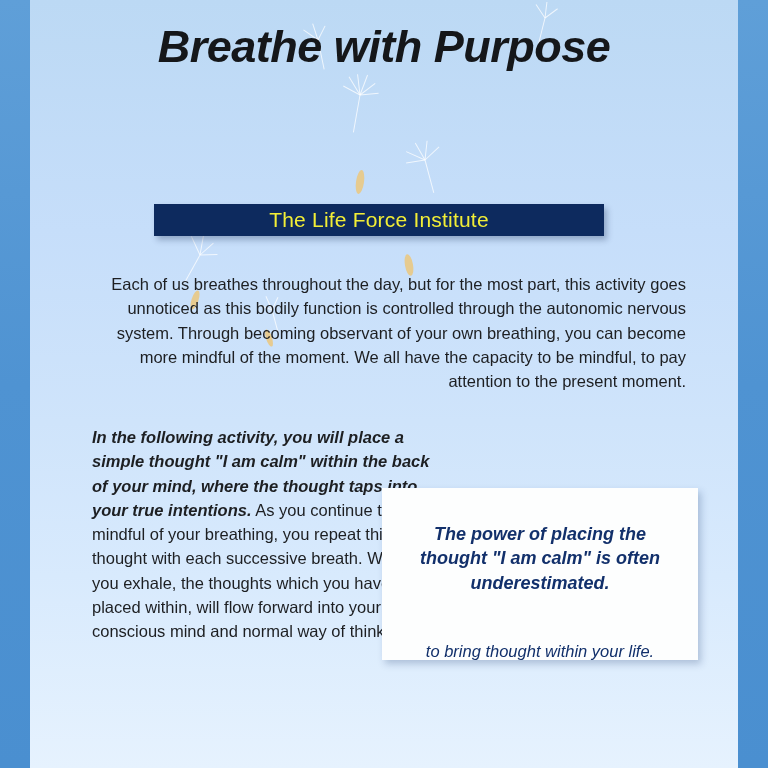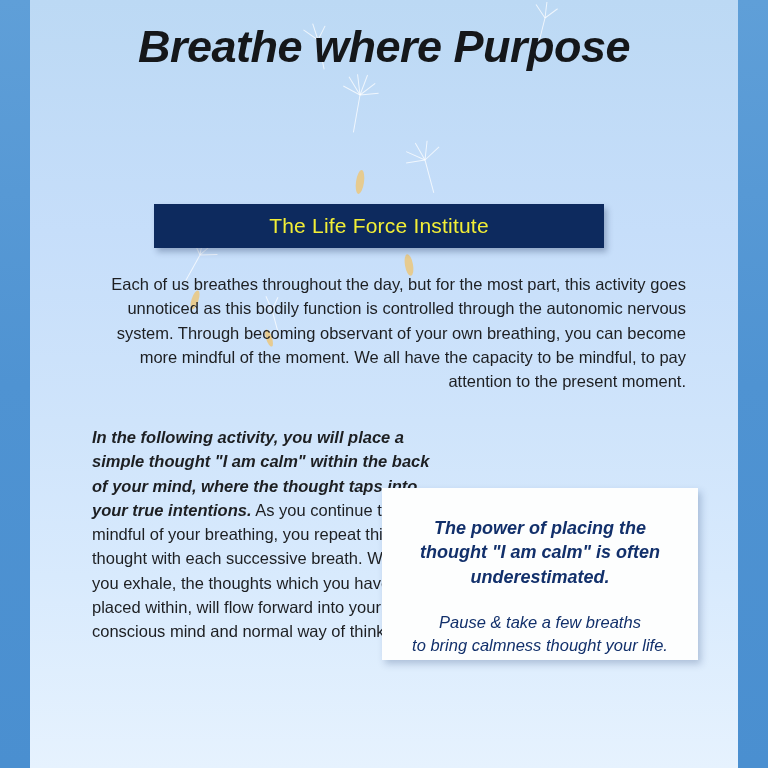--- a/index.html
+++ b/index.html
@@ -66,21 +66,21 @@
     font-style: italic;
     color: #15171a;
     line-height: 1.1;
   }
 
   .org-banner {
     position: absolute;
     left: 124px;
     top: 204px;
     width: 450px;
-    height: 44px;
+    height: 32px;
     background: #0d2a5e;
     display: flex;
     align-items: center;
     justify-content: center;
     box-shadow: 3px 4px 6px rgba(20, 40, 80, 0.30);
   }
   .org-banner span {
     color: #f2ee36;
     font-size: 21px;
     letter-spacing: 0.2px;
@@ -120,21 +120,21 @@
     box-sizing: border-box;
     padding: 18px 18px 0 18px;
     text-align: center;
   }
   .quote-card .q-strong {
     font-weight: bold;
     font-style: italic;
     color: #12306b;
     font-size: 18px;
     line-height: 1.35;
-    margin: 10px;
+    margin: 16px;
   }
   .quote-card .q-soft {
     font-style: italic;
     color: #12306b;
     font-size: 16.5px;
     line-height: 1.38;
     margin: 22px 0 0 0;
   }
 
   .wrap-float {
@@ -200,37 +200,37 @@
     <g fill="#e8c98a" fill-opacity="0.95">
       <ellipse cx="360" cy="182" rx="4" ry="12" transform="rotate(8 360 182)"></ellipse>
       <ellipse cx="409" cy="265" rx="4" ry="11" transform="rotate(-10 409 265)"></ellipse>
       <ellipse cx="195" cy="300" rx="3.5" ry="10" transform="rotate(18 195 300)"></ellipse>
       <ellipse cx="269" cy="338" rx="3" ry="9" transform="rotate(-18 269 338)"></ellipse>
     </g>
   </svg>
 
   <div class="content">
 
-    <h1 class="title">Breathe where Purpose</h1>
+    <h1 class="title">Breathe with Purpose</h1>
 
     <div class="org-banner">
       <span>The Life Force Institute</span>
     </div>
 
     <div class="body-text">
       <p>Each of us breathes throughout the day, but for the most part, this activity goes unnoticed as this bodily function is controlled through the autonomic nervous system. Through becoming observant of your own breathing, you can become more mindful of the moment. We all have the capacity to be mindful, to pay attention to the present moment.</p>
     </div>
 
     <div class="para2">
       <div class="wrap-float"></div>
       <span class="lead">In the following activity, you will place a simple thought "I am calm" within the back of your mind, where the thought taps into your true intentions.</span><span class="flowed"> As you continue to be mindful of your breathing, you repeat this thought with each successive breath. When you exhale, the thoughts which you have placed within, will flow forward into your conscious mind and normal way of thinking to fill you completely.</span>
     </div>
 
     <div class="quote-card">
       <p class="q-strong">The power of placing the thought "I am calm" is often underestimated.</p>
       <p class="q-soft">
-        <span>Pause &amp; take a few breaths</span><br>
-        <span>to bring calmness thought your life.</span>
+        <br>
+        <span>to bring thought within your life.</span>
       </p>
     </div>
 
   </div>
 </div>
 
 </body></html>

